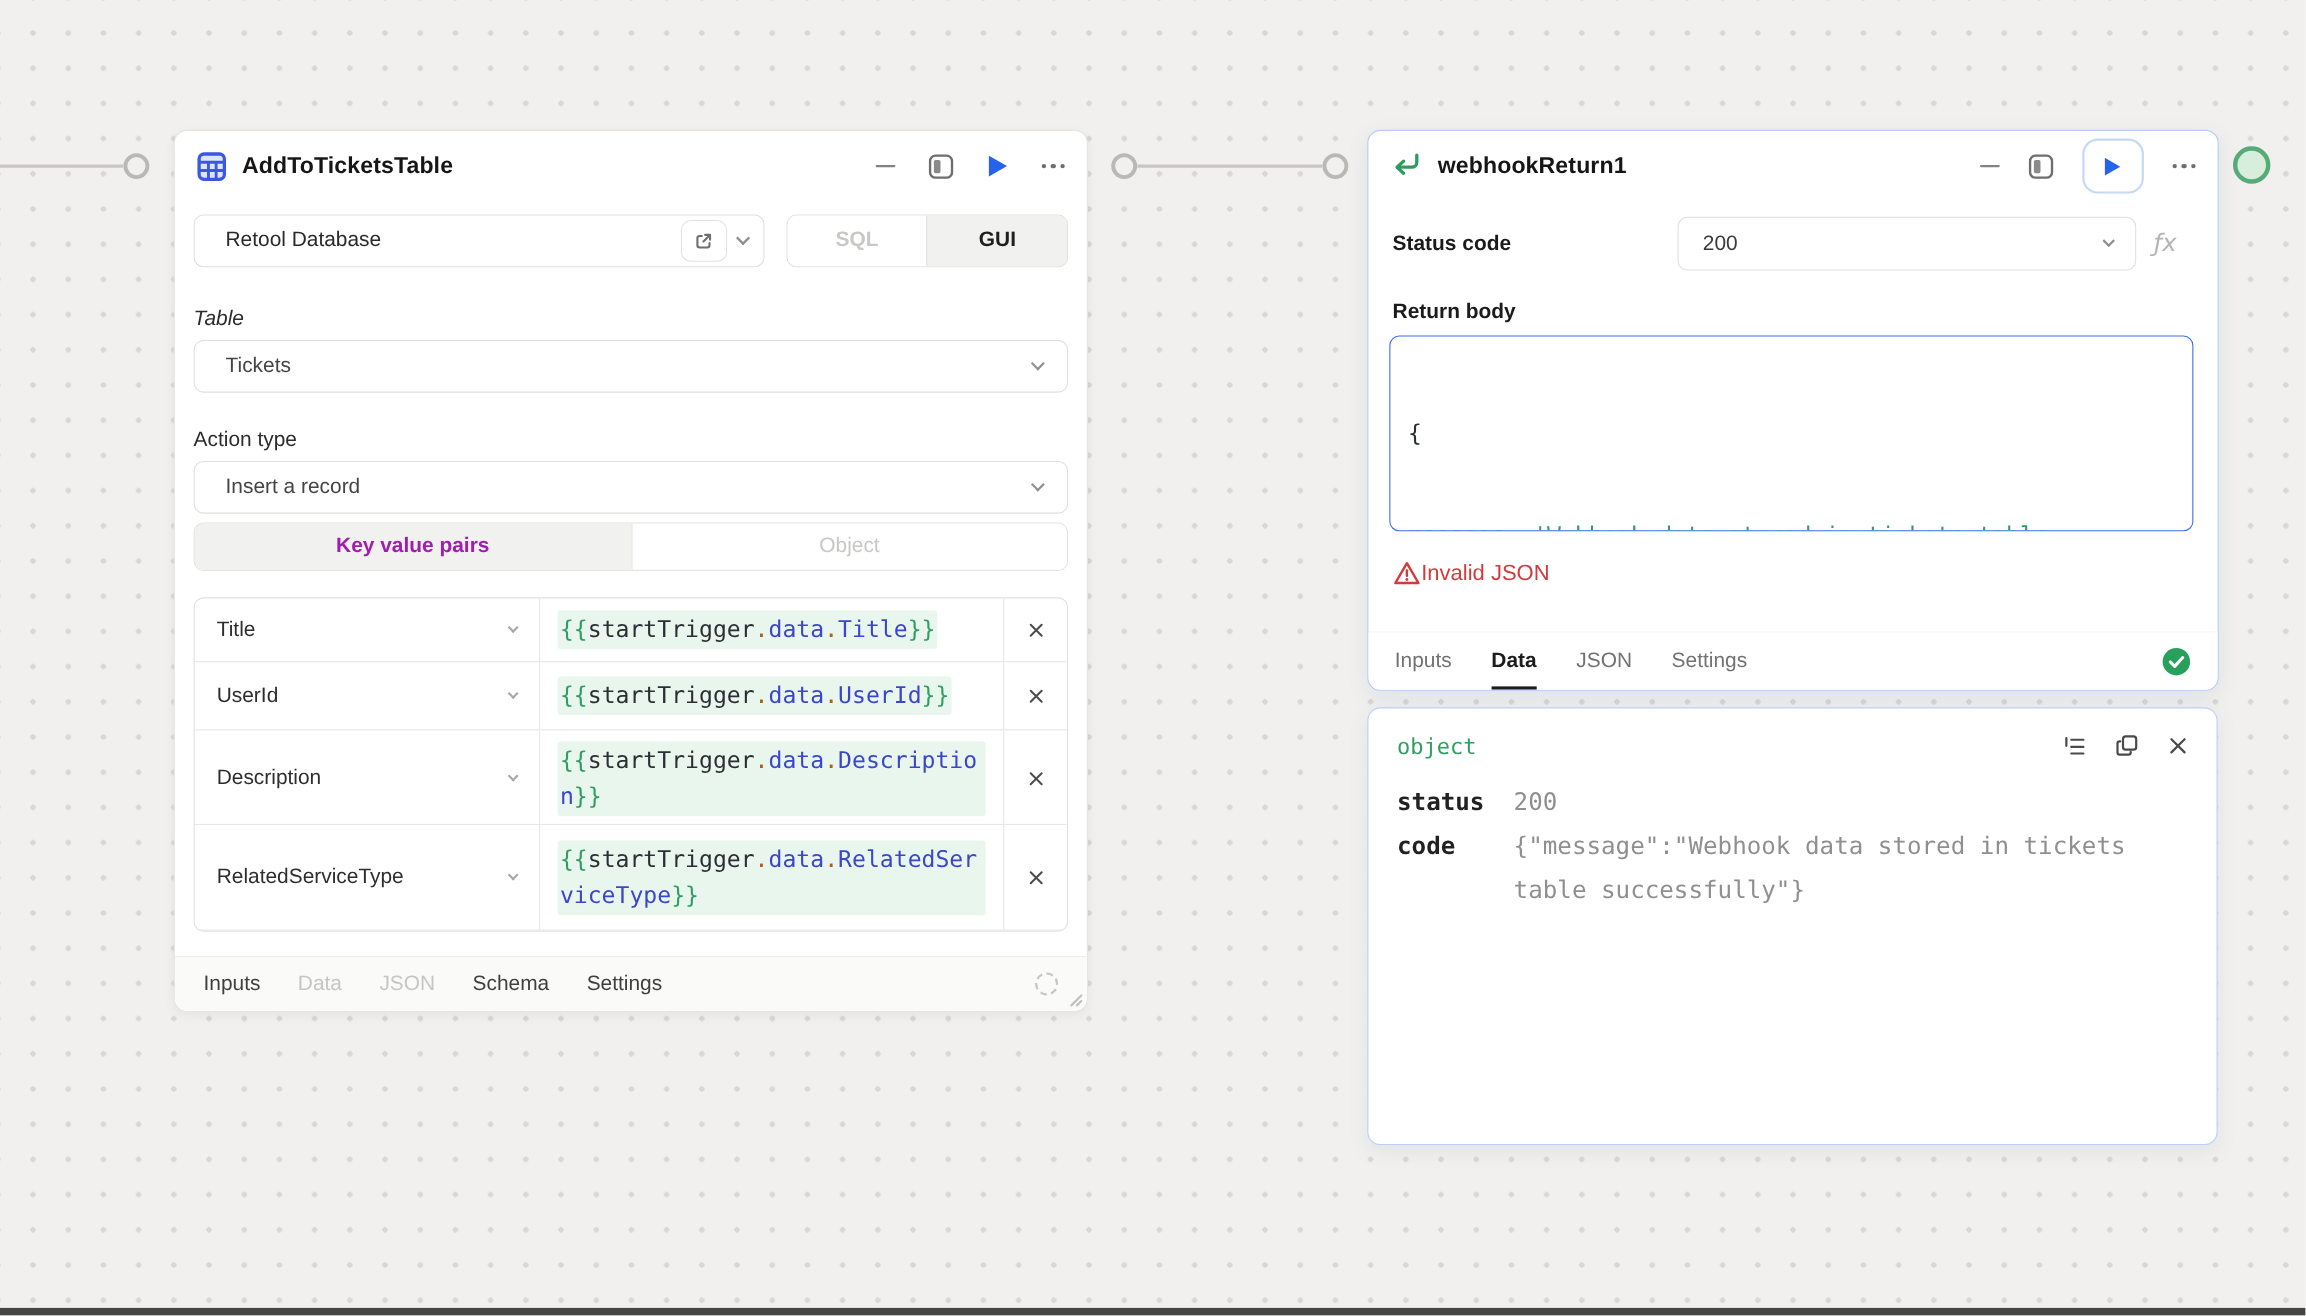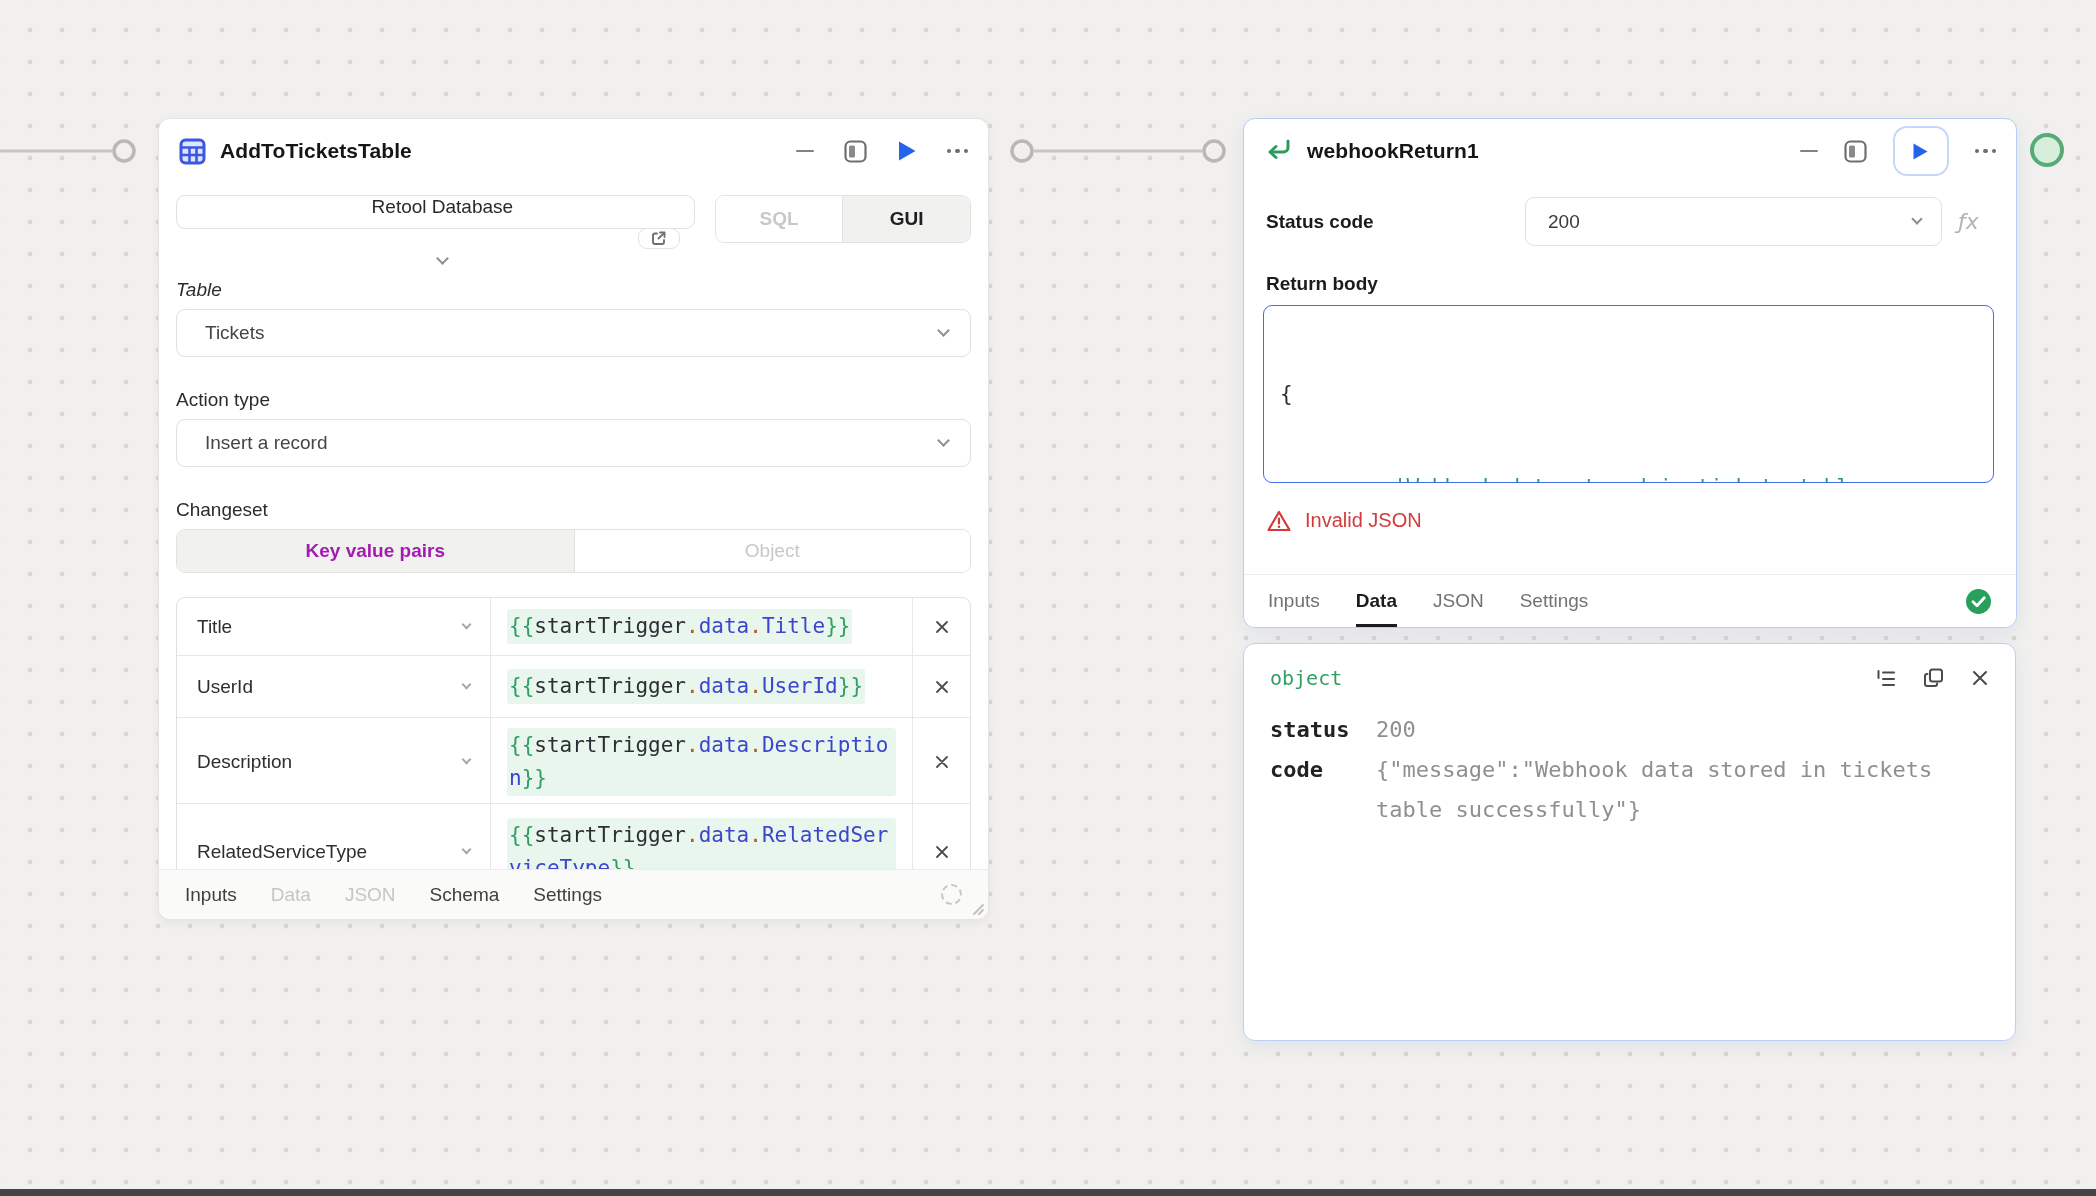--- a/index.html
+++ b/index.html
@@ -29,22 +29,22 @@
   .i-dots i { width:4.5px; height:4.5px; border-radius:50%; background:#6e6e6e; }
   .play-box { width:56px; height:50px; border:2.5px solid #c5d8f8; border-radius:14px;
               display:flex; align-items:center; justify-content:center; background:#fff; }
 
   .chev { width:9px; height:9px; border-right:2px solid #8e8e8e; border-bottom:2px solid #8e8e8e;
           transform:rotate(45deg); margin-top:-5px; flex:none; }
   .chev.sm { width:7px; height:7px; border-color:#a9a8a7; }
 
   .lp-body { padding:0 17px; }
   .row1 { display:flex; gap:20px; margin-top:12px; }
-  .resource-select { width:522px; height:34px; border:1.5px solid #e1e0de; border-radius:9px;
-                     display:flex; align-items:center; padding:0 14px 0 28px; gap:10px; background:#fff;flex-direction:column; }
+  .resource-select { width:522px; height:48px; border:1.5px solid #e1e0de; border-radius:9px;
+                     display:flex; align-items:center; padding:0 14px 0 28px; gap:10px; background:#fff; }
   .resource-select .val { font-size:19px; color:#2a2a2a; }
   .ext-btn { margin-left:auto; width:42px; height:38px; border:1.5px solid #e3e2e0; border-radius:9px;
              display:flex; align-items:center; justify-content:center; background:#fff; }
   .segmented { display:flex; border:1.5px solid #e3e2e0; border-radius:9px; overflow:hidden; background:#fff; }
   .seg { display:flex; align-items:center; justify-content:center; font-size:19px; }
   .sqlgui { width:258px; height:48px; }
   .sqlgui .seg { flex:1; }
   .seg.off { color:#c9c8c7; font-weight:600; background:#fff; }
   .seg.on  { color:#1f1f1f; font-weight:600; background:#f1f1f0; border-left:1.5px solid #e3e2e0; }
   .sec-label { margin-top:32px; font-size:19px; font-weight:500; color:#2c2c2c; }
@@ -84,21 +84,21 @@
   .status-select { margin-left:auto; width:417px; height:49px; border:1.5px solid #e1e0de; border-radius:9px;
                    display:flex; align-items:center; padding:0 20px 0 22px; background:#fff; }
   .status-select .val { font-size:19px; color:#3a3a3a; }
   .status-select .chev { margin-left:auto; width:8px; height:8px; }
   .fx { margin-left:16px; width:36px; font-size:22px; font-style:italic; font-weight:500; color:#b5b4b3;
         font-family:"DejaVu Sans", sans-serif; }
   .rb-label { margin-top:27px; padding:0 22px; }
   .code-block { margin:10px 22px 0 19px; height:178px; border:1.7px solid #3e6fe9; border-radius:9px;
                 padding:11px 16px; font-family:"DejaVu Sans Mono", monospace; font-size:21px;
                 line-height:31px; background:#fff; white-space:pre; overflow:hidden; }
-  .invalid-row { margin-top:26px; padding:0 22px; display:flex; align-items:flex-start; gap:13px; }
+  .invalid-row { margin-top:26px; padding:0 22px; display:flex; align-items:center; }
   .invalid-text { font-size:20px; font-weight:500; color:#d23b3b; }
   .rp-footer { position:absolute; left:0; right:0; bottom:0; height:53px; background:#fff;
                border-top:1px solid #ececeb; border-radius:0 0 11px 11px; display:flex;
                align-items:center; padding:0 24px; gap:36px; }
   .rtab { font-size:19px; font-weight:500; color:#727272; height:100%; display:flex; align-items:center; }
   .rtab.active { color:#1c1c1c; font-weight:700; border-bottom:3.5px solid #1c1c1c; padding-top:3.5px; }
   .check-wrap { margin-left:auto; display:flex; align-items:center; }
 
   .res-header { display:flex; align-items:center; padding:22px 26px 6px 26px; }
   .obj-label { font-family:"DejaVu Sans Mono", monospace; font-size:20px; color:#2f9e5f; }
@@ -176,21 +176,20 @@
         <span class="val">Tickets</span>
         <span class="chev"></span>
       </div>
 
       <div class="sec-label">Action type</div>
       <div class="select">
         <span class="val">Insert a record</span>
         <span class="chev"></span>
       </div>
 
-      <div class="sec-label">Changeset</div>
       <div class="segmented cs-seg">
         <span class="seg sel">Key value pairs</span>
         <span class="seg uns">Object</span>
       </div>
 
       <div class="kv-table">
         <div class="kv-row r-title">
           <div class="kv-key">
             <span>Title</span>
             <span class="chev sm"></span>

